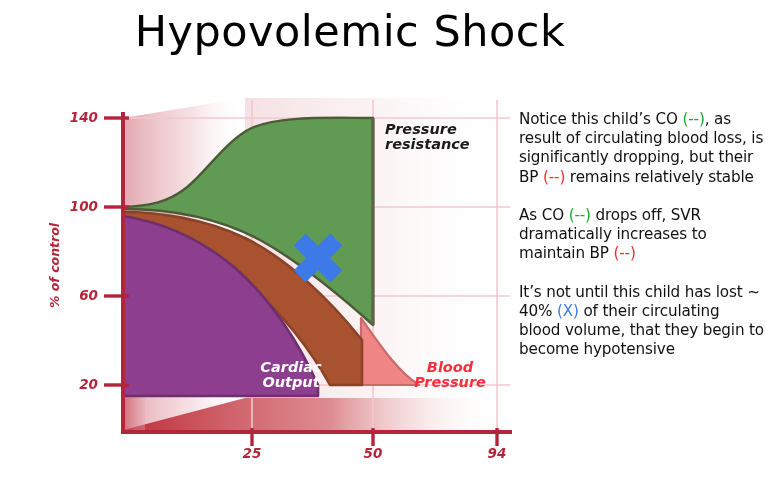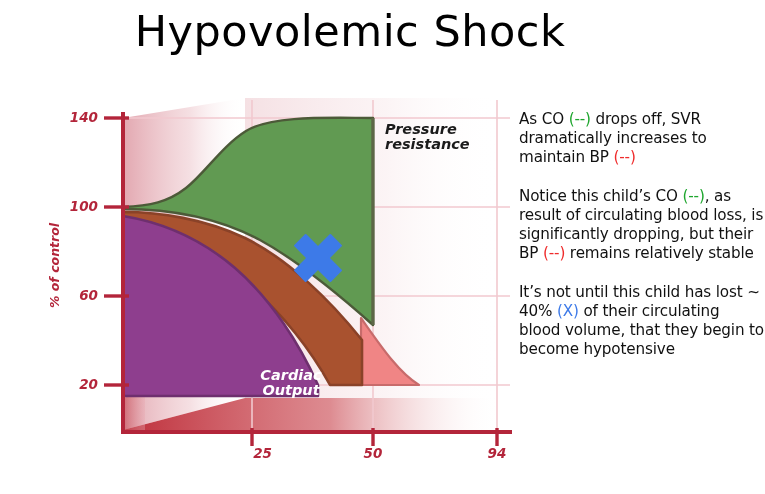--- a/index.html
+++ b/index.html
@@ -71,21 +71,21 @@
   .region-label{
     position:absolute;
     font-family:"DejaVu Sans", sans-serif;
     font-size:14.5px;
     font-weight:700;
     line-height:1.02;
     white-space:pre-line;
     text-align:center;
   }
   .label-svr{left:385px;top:122px;color:#1b1b1b;width:120px;text-align:left;}
-  .label-co{left:236px;top:360px;color:#ffffff;width:110px;margin-top:8px;}
+  .label-co{left:236px;top:360px;color:#ffffff;width:110px;}
   .label-bp{left:400px;top:360px;color:#f4303c;width:100px;}
 
   
   .notes{
     position:absolute;left:519px;top:110px;width:246px;
     font-family:"DejaVu Sans", sans-serif;
     color:#111111;
   }
   .note-p{
     font-size:15.2px;
@@ -184,31 +184,33 @@
         <rect x="-26" y="-8.5" width="52" height="17" rx="1" fill="#3d7ae8"></rect>
         <rect x="-8.5" y="-26" width="17" height="52" rx="1" fill="#3d7ae8"></rect>
       </g>
     </svg>
 
     <div class="ytick" style="left:52px;top:109px;">140</div>
     <div class="ytick" style="left:52px;top:198px;">100</div>
     <div class="ytick" style="left:52px;top:287px;">60</div>
     <div class="ytick" style="left:52px;top:376px;">20</div>
 
-    <div class="xtick" style="left:232px;top:445px;text-align:right;">25</div>
+    <div class="xtick" style="left:232px;top:445px;">25</div>
     <div class="xtick" style="left:353px;top:445px;">50</div>
     <div class="xtick" style="left:477px;top:445px;">94</div>
 
     <div class="axis-label-y">% of control</div>
 
     <div class="region-label label-svr">Pressure
 resistance</div>
     <div class="region-label label-co">Cardiac
 Output</div>
+    <div class="region-label label-bp">Blood
+Pressure</div>
   </div>
 
   <div class="notes">
+    <p class="note-p"><span>Notice this child’s CO </span><span class="tok-green">(--)</span><span>, as result of circulating blood loss, is significantly dropping, but their BP </span><span class="tok-red">(--)</span><span> remains relatively stable</span></p>
     <p class="note-p"><span>As CO </span><span class="tok-green">(--)</span><span> drops off, SVR dramatically increases to maintain BP </span><span class="tok-red">(--)</span></p>
-    <p class="note-p"><span>Notice this child’s CO </span><span class="tok-green">(--)</span><span>, as result of circulating blood loss, is significantly dropping, but their BP </span><span class="tok-red">(--)</span><span> remains relatively stable</span></p>
     <p class="note-p"><span>It’s not until this child has lost ~ 40% </span><span class="tok-blue">(X)</span><span> of their circulating blood volume, that they begin to become hypotensive</span></p>
   </div>
 
 </div>
 
 </body></html>

